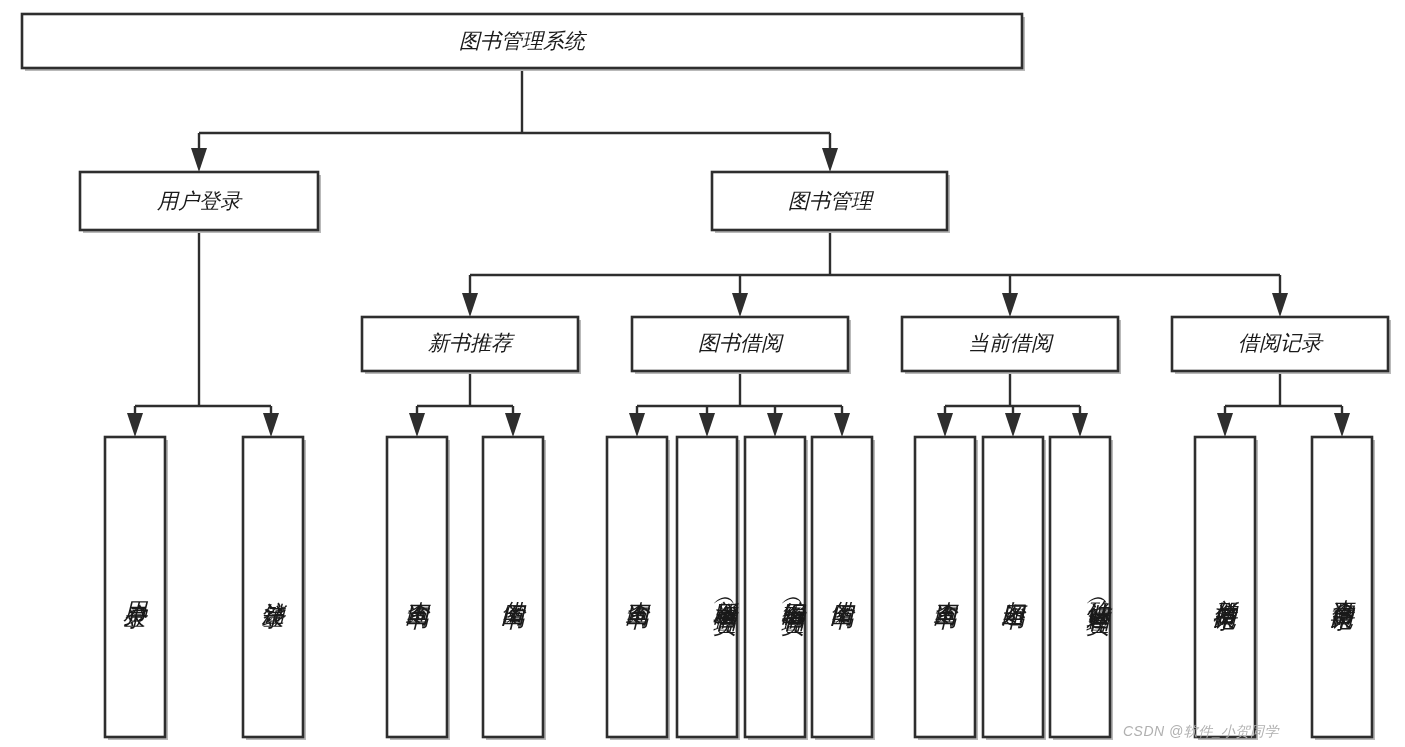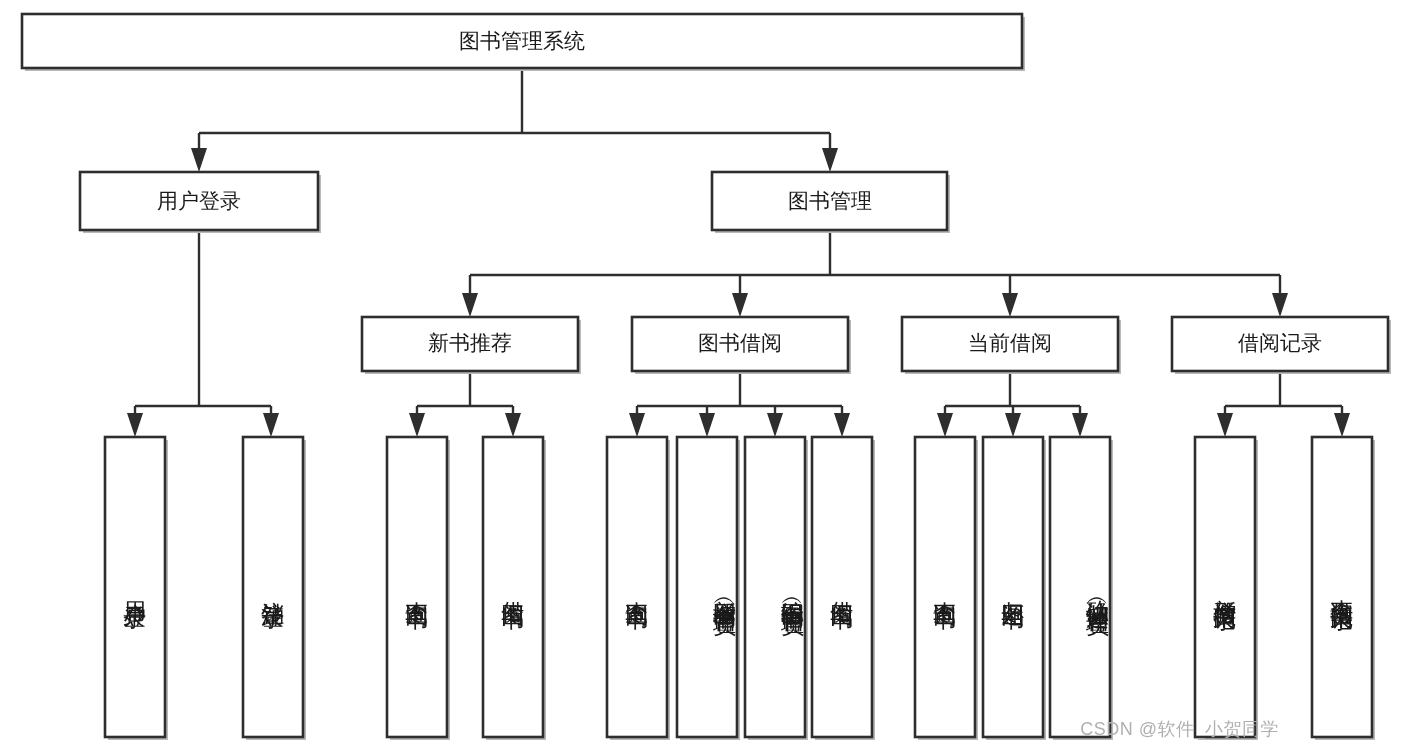--- a/index.html
+++ b/index.html
@@ -11,20 +11,21 @@
     width: 1405px;
     height: 747px;
     overflow: hidden;
     font-family: "Liberation Sans", "DejaVu Sans", sans-serif;
   }
   #diagram-root {
     position: relative;
     width: 1293px;
     height: 747px;
     background: #ffffff;
+    font-style: italic;
   }
   svg.diagram-canvas {
     position: absolute;
     left: 0;
     top: 0;
     width: 1405px;
     height: 747px;
     display: block;
   }
   .node-box {
@@ -66,21 +67,21 @@
     align-items: center;
     justify-content: center;
     white-space: nowrap;
     pointer-events: none;
   }
   .watermark {
     position: absolute;
     right: 14px;
     bottom: 6px;
     font-family: "Liberation Sans", "DejaVu Sans", sans-serif;
-    font-size: 18px;
+    font-size: 14px;
     color: #b0b0b0;
     letter-spacing: 0.5px;
     white-space: nowrap;
   }
 </style>
 </head>
 <body>
 
 <div id="diagram-root">
 

